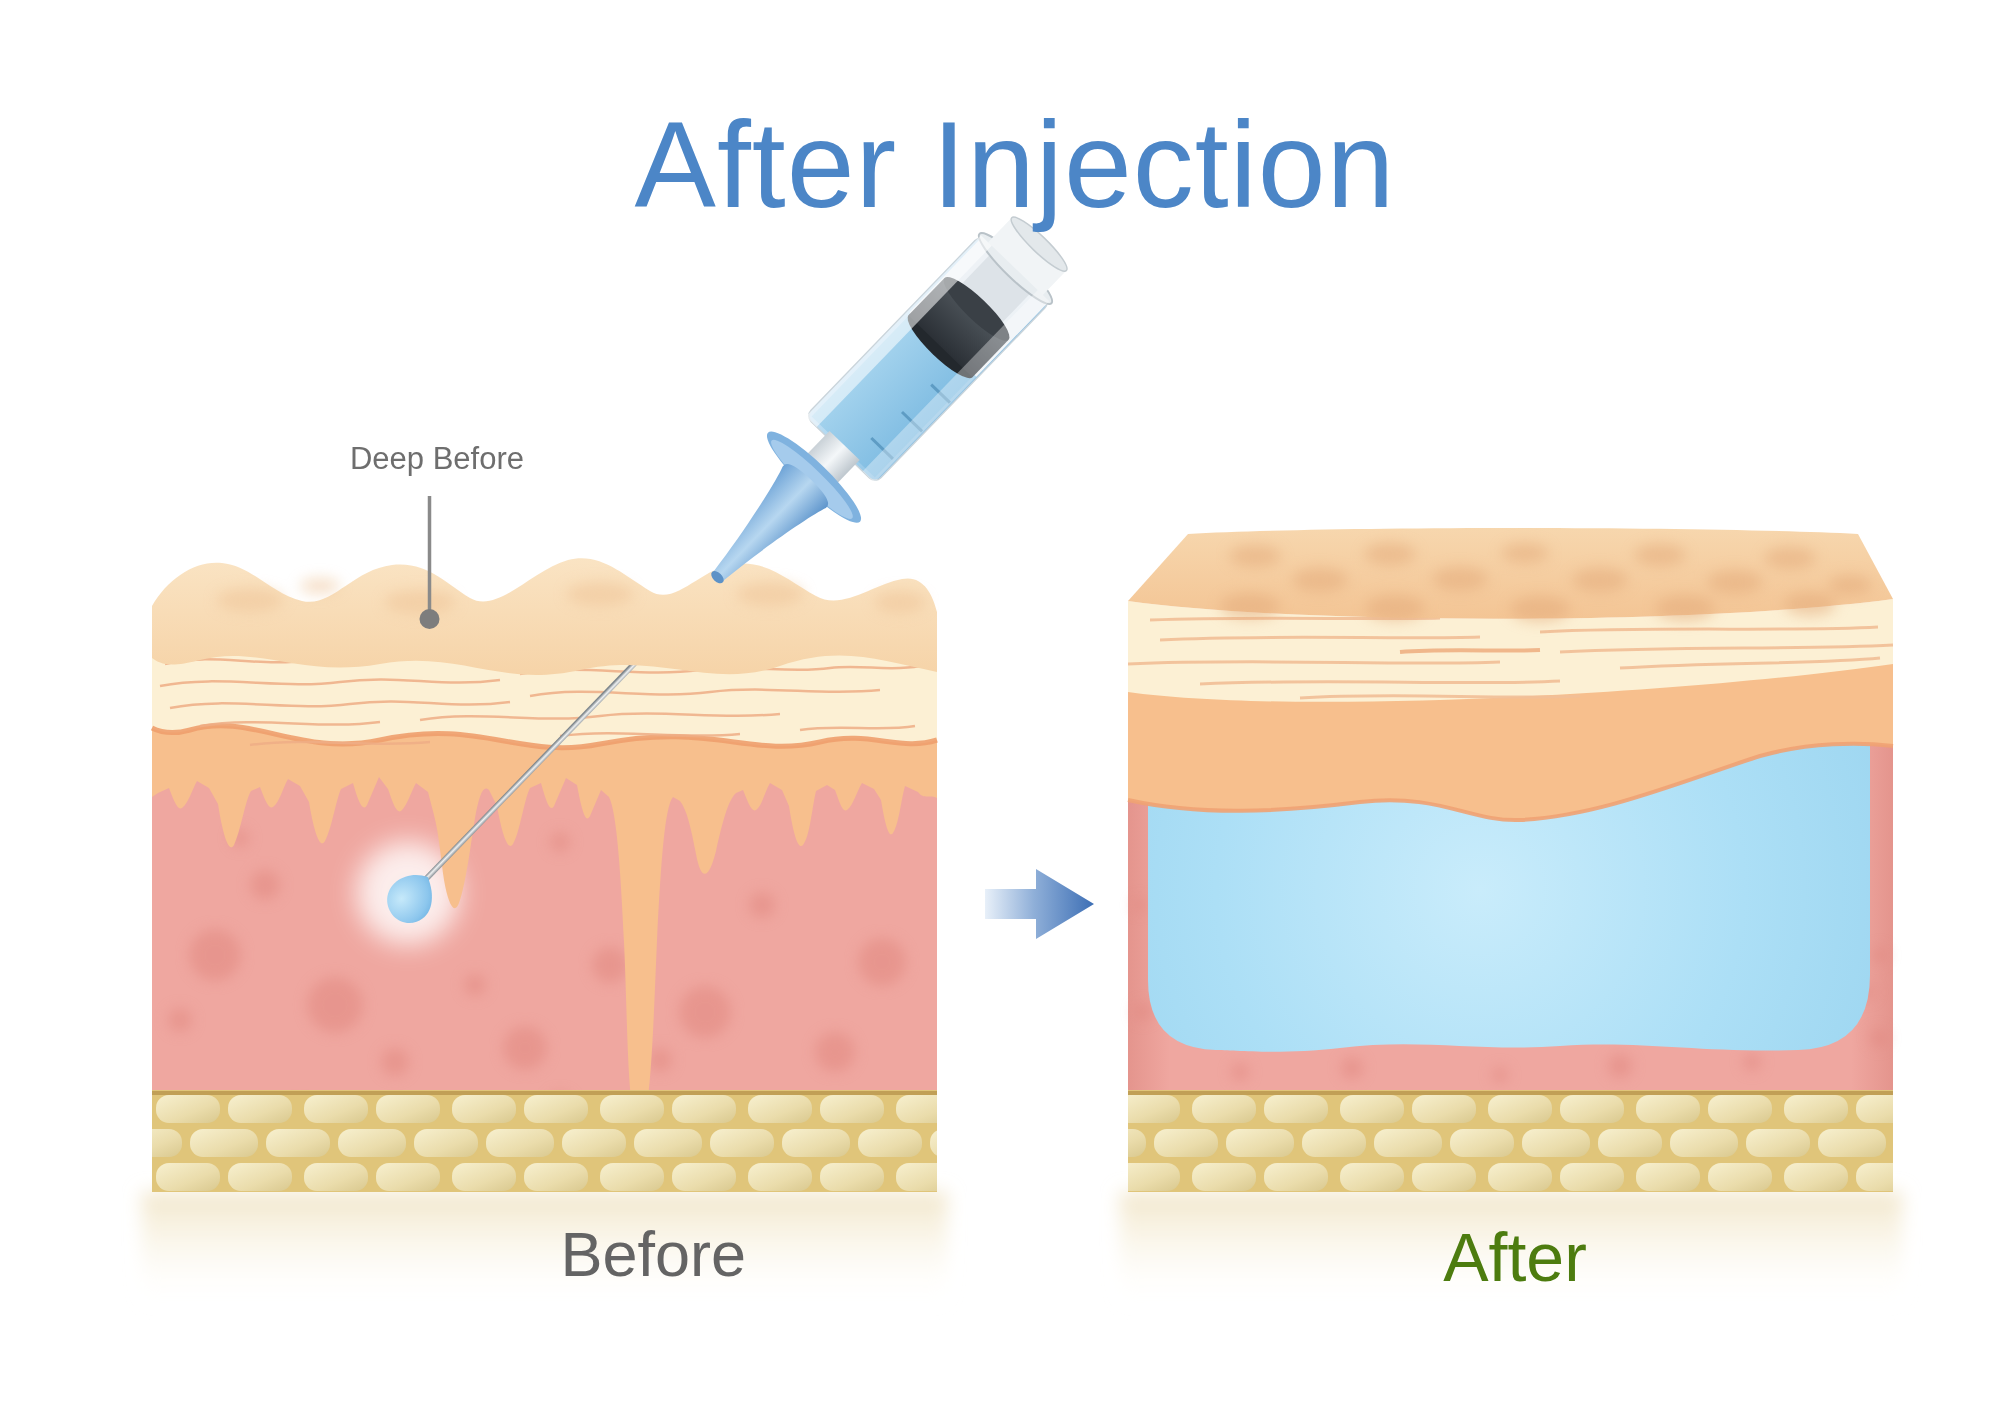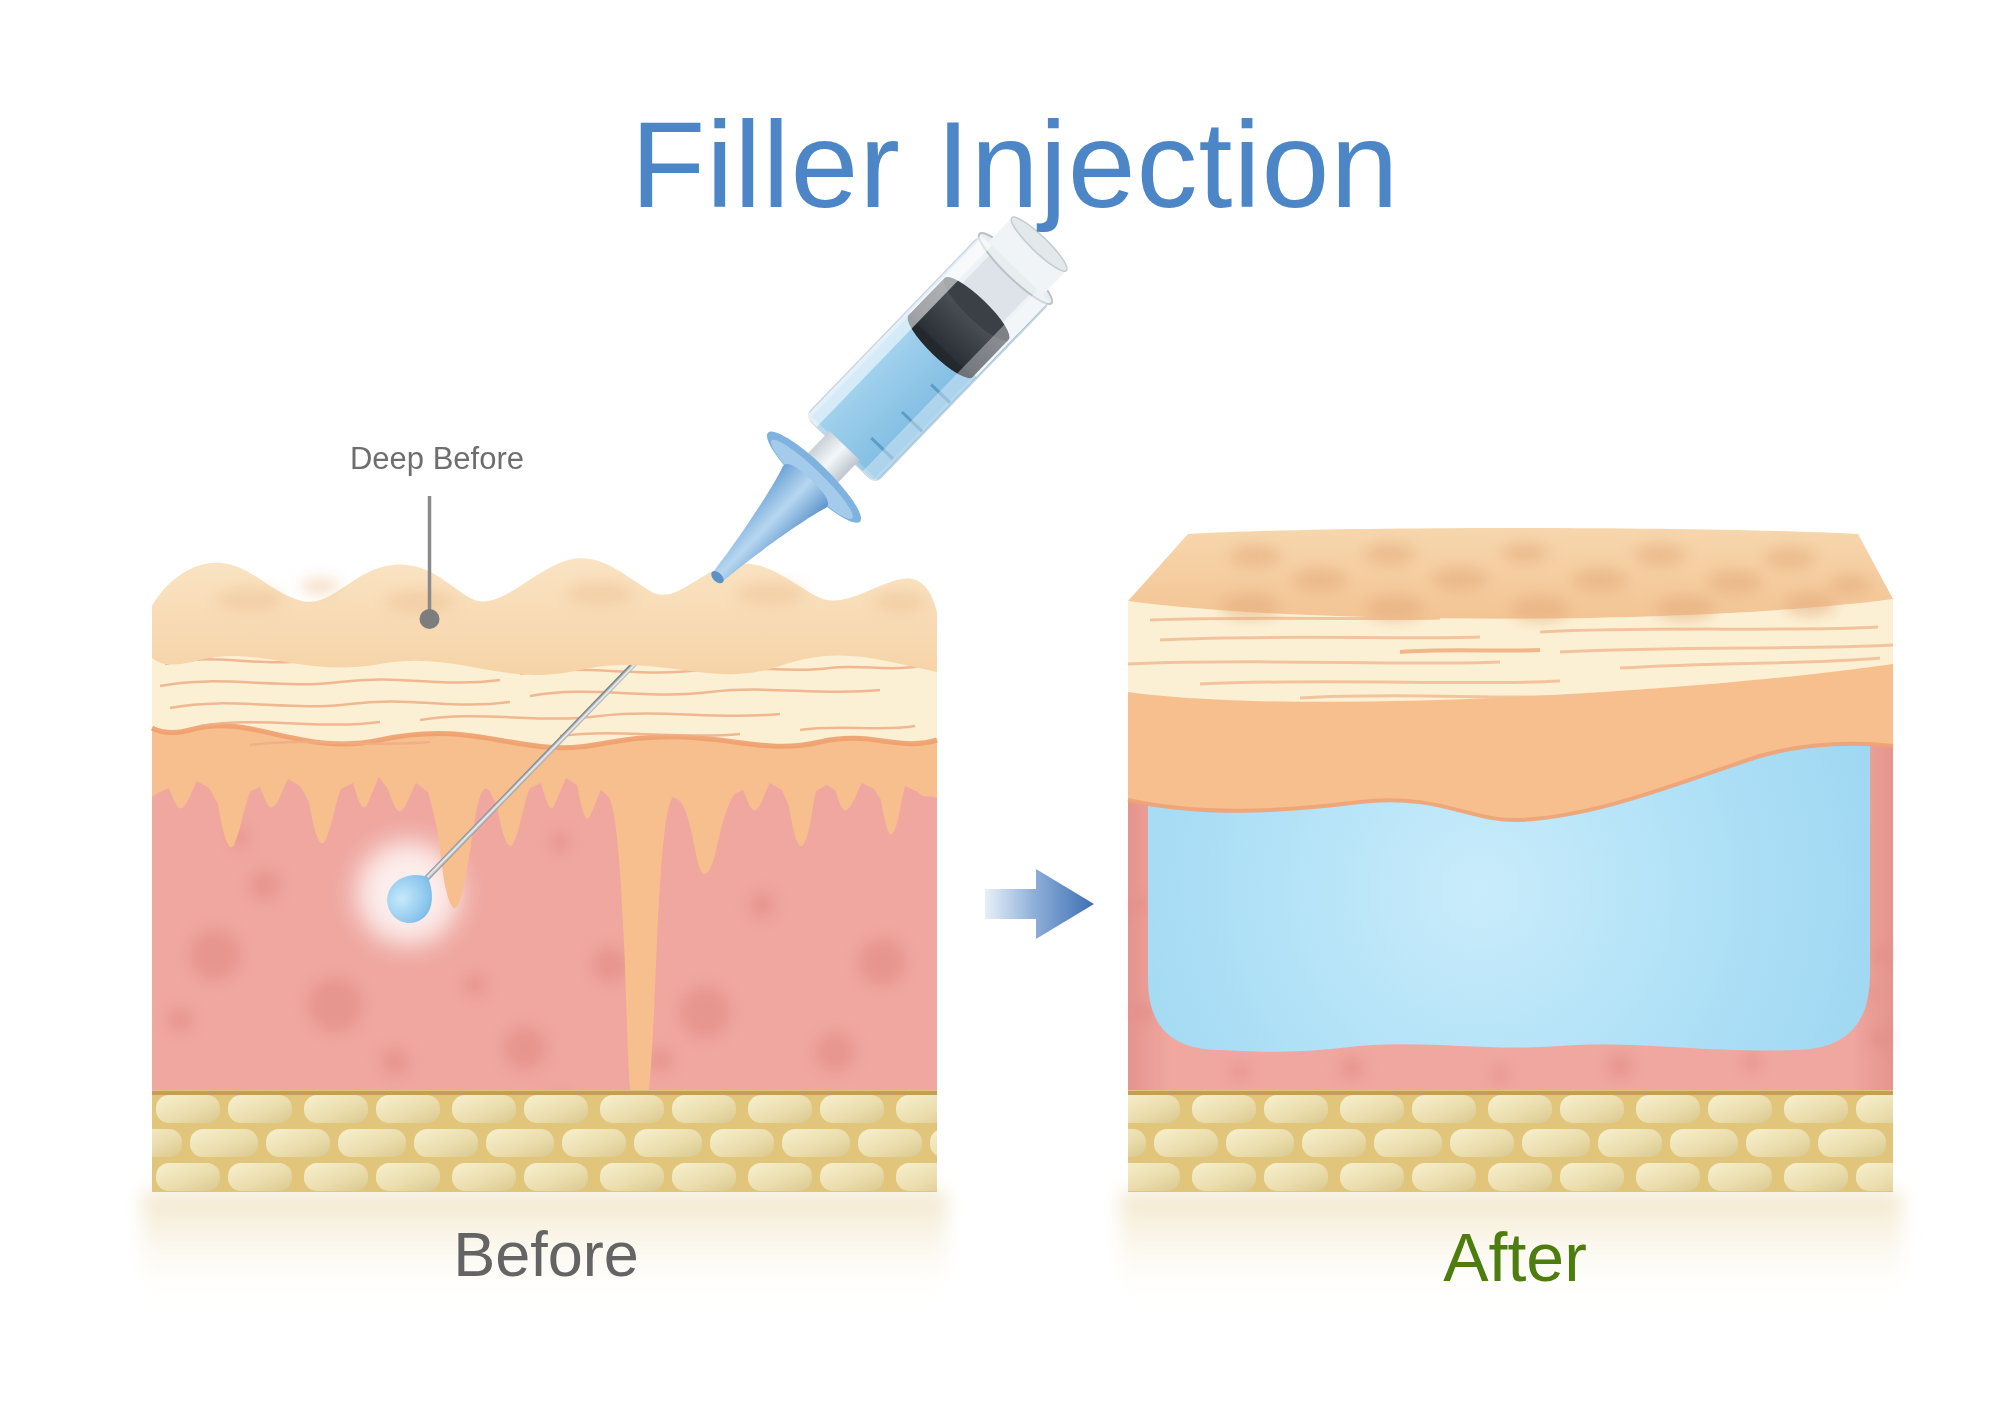--- a/index.html
+++ b/index.html
@@ -2,21 +2,21 @@
 <html><head>
 <meta charset="utf-8">
 <style>
   html,body{margin:0;padding:0;background:#ffffff;}
   .stage{position:relative;width:2000px;height:1413px;overflow:hidden;background:#fff;
          font-family:"Liberation Sans", sans-serif;}
   .artwork{position:absolute;left:0;top:0;}
   .txt{position:absolute;text-align:center;white-space:nowrap;}
   .title{left:500px;top:95px;width:1030px;font-size:122px;font-weight:400;color:#4C86C7;letter-spacing:1px;}
   .deep-wrinkle{left:287px;top:441px;width:300px;font-size:31px;color:#6E6E6E;}
-  .before{left:346px;top:1218px;width:400px;font-size:63px;color:#646464;}
+  .before{left:346px;top:1218px;width:400px;font-size:63px;color:#646464;text-align:right;}
   .after{left:1315px;top:1218px;width:400px;font-size:68px;color:#4d7c0f;}
 </style>
 </head>
 <body>
 
 <div class="stage">
 
 <svg class="artwork" width="2000" height="1413" viewBox="0 0 2000 1413" xmlns="http://www.w3.org/2000/svg">
   <defs>
     <filter id="blur7" x="-60%" y="-60%" width="220%" height="220%">
@@ -315,18 +315,18 @@
     <rect x="598" y="31" width="252" height="16" fill="#FFFFFF" opacity="0.35"></rect>
 
     <rect x="552" y="-21" width="52" height="42" fill="url(#neckG)"></rect>
     <ellipse cx="560" cy="0" rx="14" ry="64" fill="#7FB2DF"></ellipse>
     <ellipse cx="557" cy="0" rx="10" ry="56" fill="#A5CBEC"></ellipse>
     <path d="M424,-7 C470,-12 530,-24 546,-30 Q556,-32 556,0 Q556,32 546,30 C530,24 470,12 424,7 Q417,7 417,0 Q417,-7 424,-7 Z" fill="url(#coneG)"></path>
     <ellipse cx="421" cy="0" rx="4.5" ry="7.5" fill="#5D92C7"></ellipse>
   </g>
 </svg>
 
-<div class="txt title">Filler Injection</div>
+<div class="txt title">After Injection</div>
 <div class="txt deep-wrinkle">Deep Before</div>
 <div class="txt before">Before</div>
 <div class="txt after">After</div>
 
 </div>
 
 </body></html>

